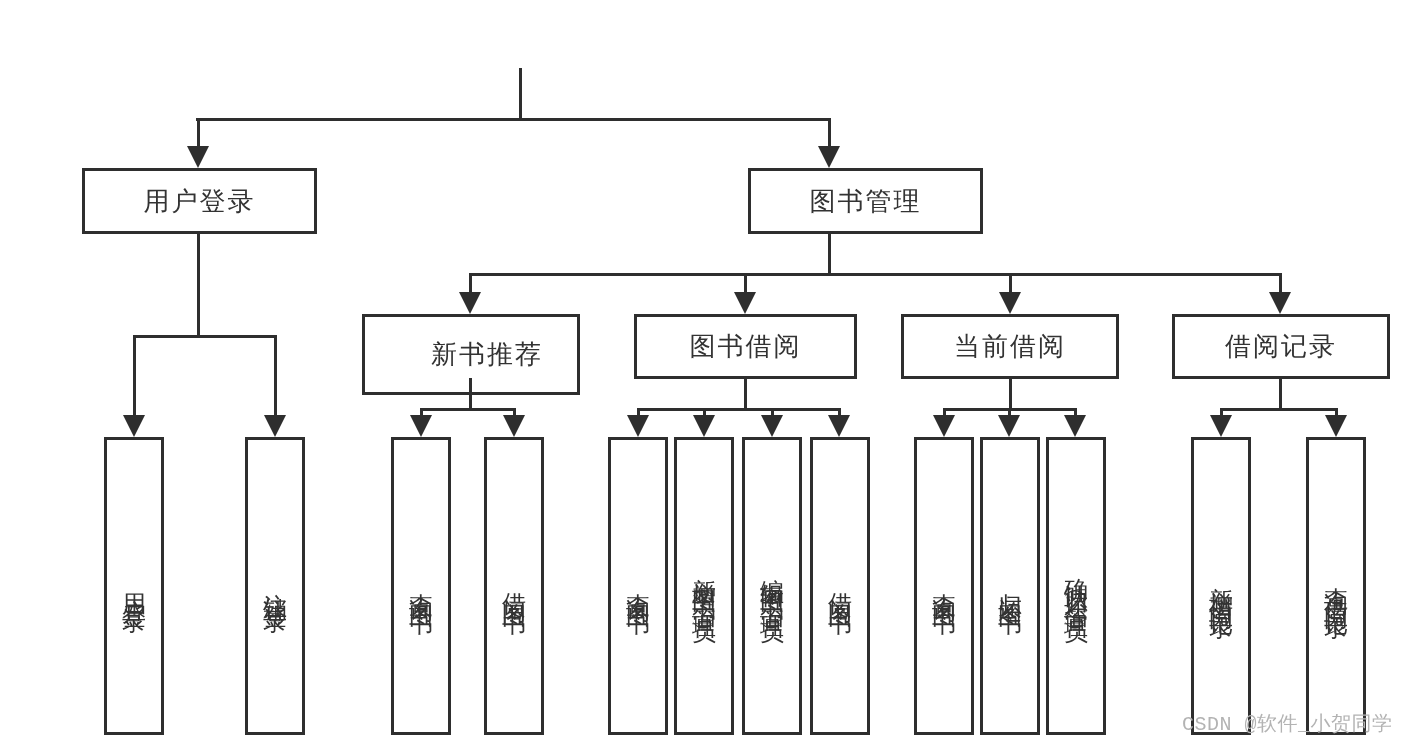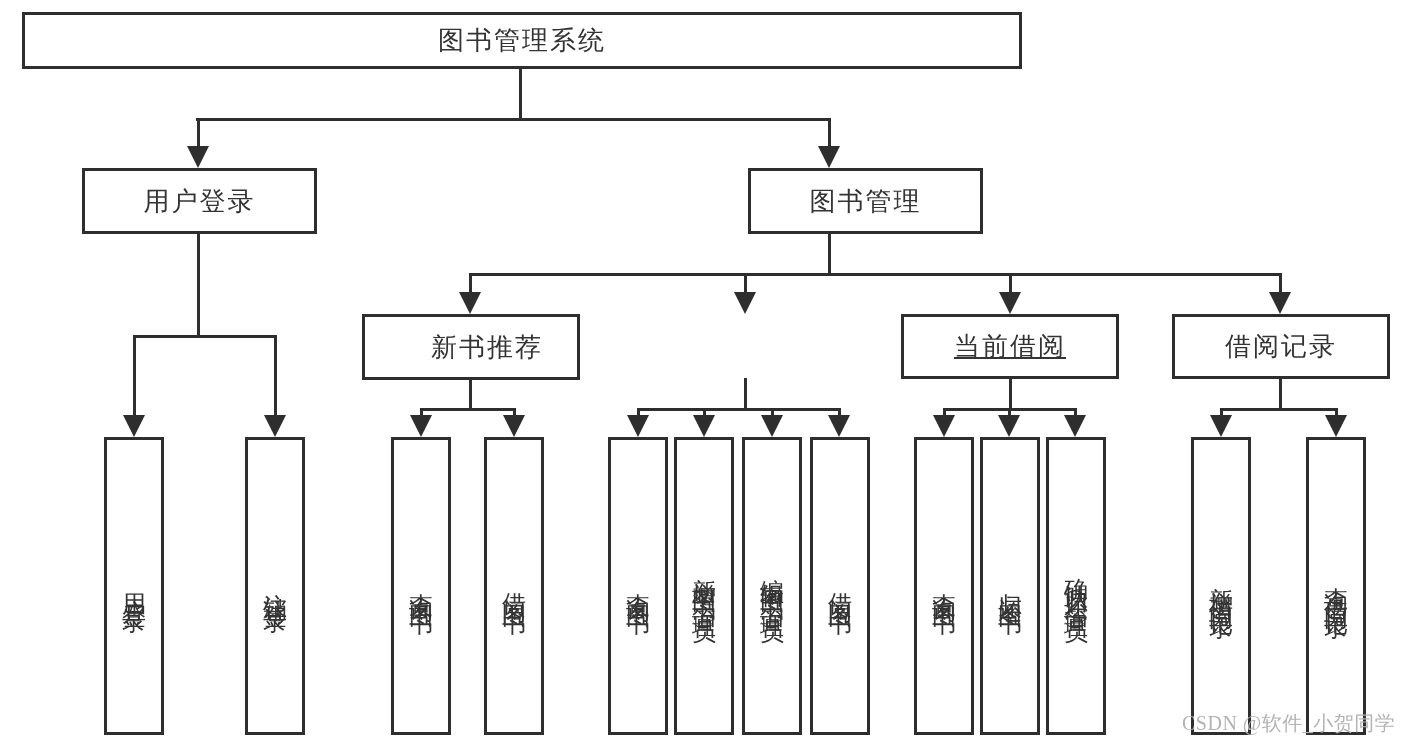--- a/index.html
+++ b/index.html
@@ -45,31 +45,30 @@
     border-left:11px solid transparent;
     border-right:11px solid transparent;
     border-top:22px solid var(--line);
   }
   .watermark{
     position:absolute;
     left:1182px;top:710px;
     font-size:20px;
     letter-spacing:0.5px;
     color:var(--wm);
-    font-family:Liberation Serif, serif;
+    font-family:Liberation Mono, monospace;
     white-space:nowrap;
     z-index:5;
   }
 </style>
 </head>
 <body>
 
 <div class="canvas">
 
-  <div class="box root-box" style="left:22px;top:12px;width:1000px;height:57px;">图书管理系统</div>
 
   <div class="vl" style="left:519px;top:68px;height:51px;"></div>
   <div class="hl" style="left:196px;top:118px;width:635px;"></div>
   <div class="vl" style="left:197px;top:118px;height:31px;"></div>
   <div class="ah" style="left:187px;top:146px;"></div>
   <div class="vl" style="left:828px;top:118px;height:31px;"></div>
   <div class="ah" style="left:818px;top:146px;"></div>
 
   <div class="box h-label" style="left:82px;top:168px;width:235px;height:66px;">用户登录</div>
   <div class="box h-label" style="left:712px;top:168px;width:235px;height:66px;margin-left:36px;">图书管理</div>
@@ -85,22 +84,23 @@
   <div class="hl" style="left:469px;top:273px;width:813px;"></div>
   <div class="vl" style="left:469px;top:273px;height:22px;"></div>
   <div class="ah" style="left:459px;top:292px;"></div>
   <div class="vl" style="left:744px;top:273px;height:22px;"></div>
   <div class="ah" style="left:734px;top:292px;"></div>
   <div class="vl" style="left:1009px;top:273px;height:22px;"></div>
   <div class="ah" style="left:999px;top:292px;"></div>
   <div class="vl" style="left:1279px;top:273px;height:22px;"></div>
   <div class="ah" style="left:1269px;top:292px;"></div>
 
-  <div class="box h-label" style="left:362px;top:314px;width:218px;height:66px;padding-left:32px;">新书推荐</div>
-  <div class="box h-label" style="left:901px;top:314px;width:218px;height:65px;text-decoration:underline;">当前借阅</div>
+  <div class="box h-label" style="left:362px;top:314px;width:218px;height:81px;padding-left:32px;">新书推荐</div>
+  <div class="box h-label" style="left:634px;top:314px;width:223px;height:65px;">图书借阅</div>
+  <div class="box h-label" style="left:901px;top:314px;width:218px;height:65px;">当前借阅</div>
   <div class="box h-label" style="left:1172px;top:314px;width:218px;height:65px;text-align:center;">借阅记录</div>
 
   <div class="vl" style="left:469px;top:378px;height:33px;"></div>
   <div class="hl" style="left:420px;top:408px;width:96px;"></div>
   <div class="vl" style="left:420px;top:408px;height:12px;"></div>
   <div class="ah" style="left:410px;top:415px;"></div>
   <div class="vl" style="left:513px;top:408px;height:12px;"></div>
   <div class="ah" style="left:503px;top:415px;"></div>
 
   <div class="vl" style="left:744px;top:378px;height:33px;"></div>

